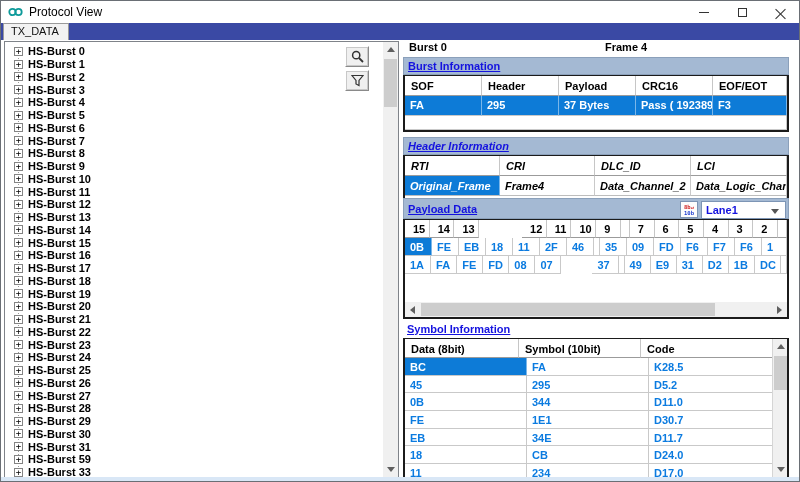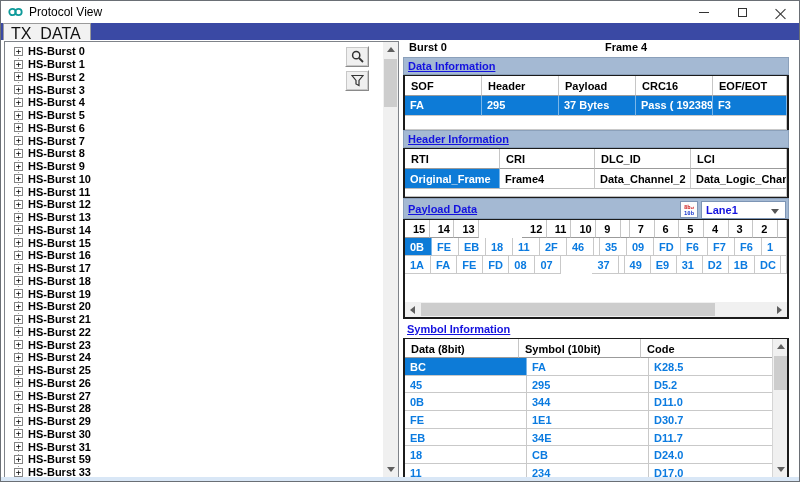--- a/index.html
+++ b/index.html
@@ -19,21 +19,21 @@
   .close-glyph { position:relative; width:11px; height:11px; }
   .close-glyph::before,.close-glyph::after { content:""; position:absolute; left:5px; top:0;
      width:1px; height:14px; background:#333; }
   .close-glyph::before { transform:rotate(45deg); }
   .close-glyph::after  { transform:rotate(-45deg); }
 
   
   #tabbar { position:absolute; left:0; top:22px; right:0; height:17px; background:#3a49a4; }
   #tab-txdata { position:absolute; left:2px; top:0; height:17px; background:#f2f2f2;
                 border:1px solid #9a9a9a; border-bottom:none; padding:1px 9px 0 7px;
-                font-size:16px; color:#111; }
+                font-size:11px; color:#111; }
 
   
   #tree-panel { position:absolute; left:3px; top:40px; width:395px; height:437px;
                 background:#fff; border:1px solid #7f8389; }
   #tree-items { position:absolute; left:0; top:3px; right:16px; bottom:0; overflow:hidden; }
   #tree-items::before { content:""; position:absolute; left:13px; top:4px; bottom:8px; width:1px;
       background-image:repeating-linear-gradient(to bottom,#9a9a9a 0 1px,transparent 1px 3px); }
   .tree-item { position:relative; height:12.75px; display:flex; align-items:center; padding-left:9px; }
   .expand-box { width:9px; height:9px; border:1px solid #848484; background:#fff; color:#000;
       font-size:9px; line-height:7px; text-align:center; margin-right:5px; flex:0 0 9px;
@@ -66,21 +66,21 @@
   .tbl { background:#fff; border:2px solid #1b1b1b; border-top-width:1px; overflow:hidden; }
   .trow { display:flex; }
   .tcell { font-size:11px; font-weight:bold; overflow:hidden; white-space:nowrap; }
   .th { color:#000; border-right:1px solid #c6c6c6; border-bottom:1px solid #9b9b9b; padding:4px 0 0 6px; }
   .td-blue { color:#0b7be0; border-right:1px solid #c9c9c9; border-bottom:1px solid #c9c9c9; padding:3px 0 0 5px; }
   .td-black { color:#000; border-right:1px solid #c9c9c9; border-bottom:1px solid #bdbdbd; padding:4px 0 0 5px; }
   .sel { background:#0d7bd7; color:#fff !important; border-right:1px solid rgba(255,255,255,.45); }
 
   #frame-section  { position:absolute; left:0; top:16px;  width:386px; }
   #frame-table .trow { height:20px; }
-  #header-section { position:absolute; left:0; top:89px;  width:386px; }
+  #header-section { position:absolute; left:0; top:96px;  width:386px;font-style:italic; }
   #header-table .trow { height:20px; }
 
   #payload-section { position:absolute; left:0; top:157px; width:386px; }
   #payload-title-bar { height:21px; position:relative; }
   #convert-btn { position:absolute; right:90px; top:2px; width:18px; height:17px; background:#fdfdfd;
       border:1px solid #7d95b5; font-size:5.5px; line-height:6px; font-weight:bold;
       text-align:center; padding-top:2px; font-family:"DejaVu Sans Mono",monospace; }
   #convert-btn .c8b { color:#d02020; } #convert-btn .c10b { color:#2040d0; }
   #lane-select { position:absolute; right:2px; top:2px; width:85px; height:18px; background:#fff;
       border:1px solid #7d95b5; font-size:11px; font-weight:bold; color:#1412df;
@@ -295,21 +295,21 @@
         </div>
     </div>
   </div>
 
   <div id="detail">
     <div id="burst-label">Burst 0</div>
     <div id="frame-label">Frame 4</div>
 
     <div id="frame-section">
       <div class="section-title-bar">
-        <span class="section-title">Data Information</span>
+        <span class="section-title">Burst Information</span>
       </div>
       <div class="tbl" id="frame-table">
           <div class="trow">
             <div class="tcell th" style="width: 77px;">SOF</div>
             <div class="tcell th" style="width: 77px;">Header</div>
             <div class="tcell th" style="width: 77px;">Payload</div>
             <div class="tcell th" style="width: 77px;">CRC16</div>
             <div class="tcell th" style="flex: 1 1 0%;">EOF/EOT</div>
           </div>
           <div class="trow">

